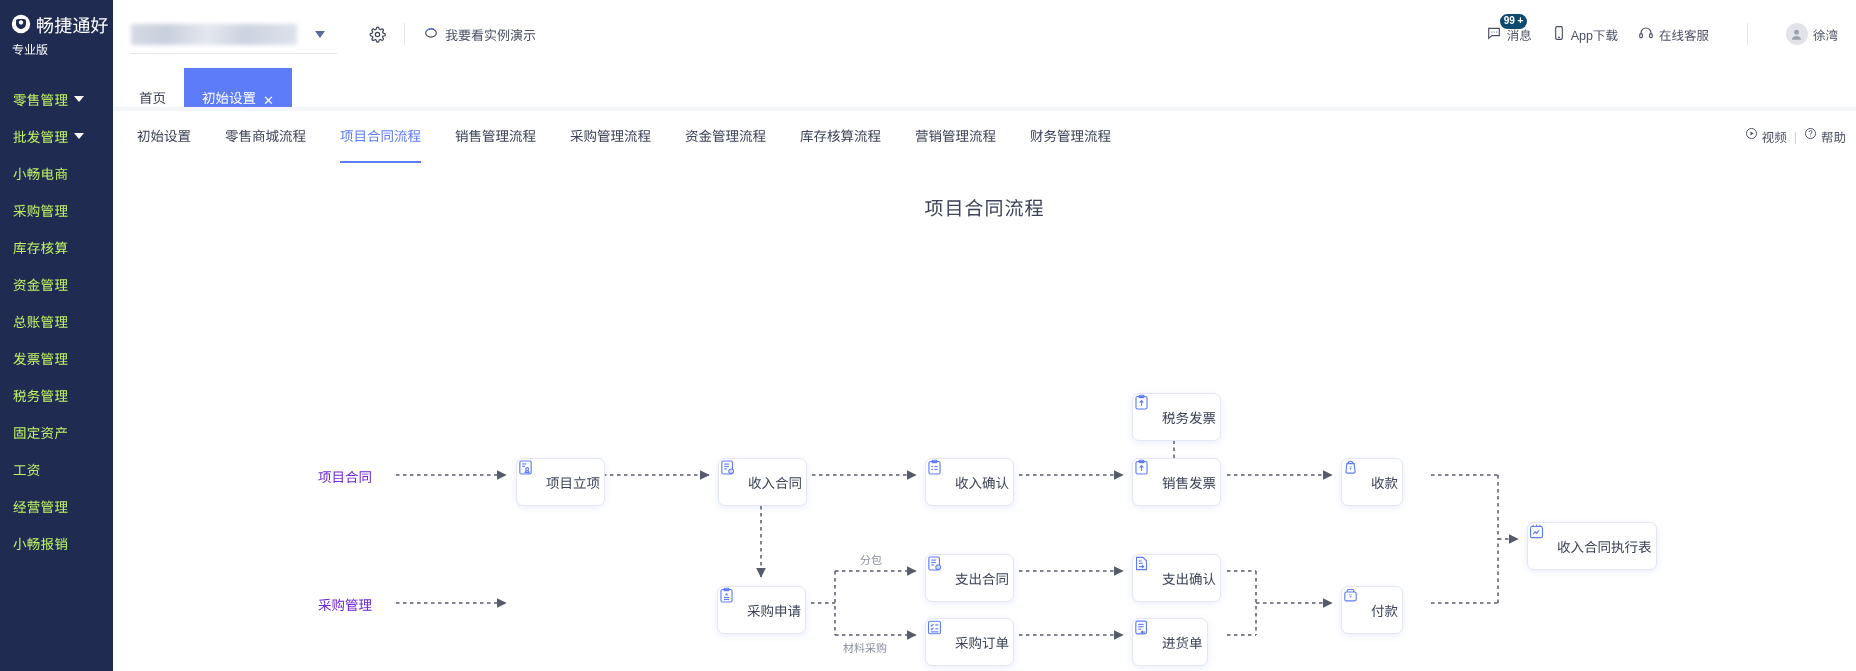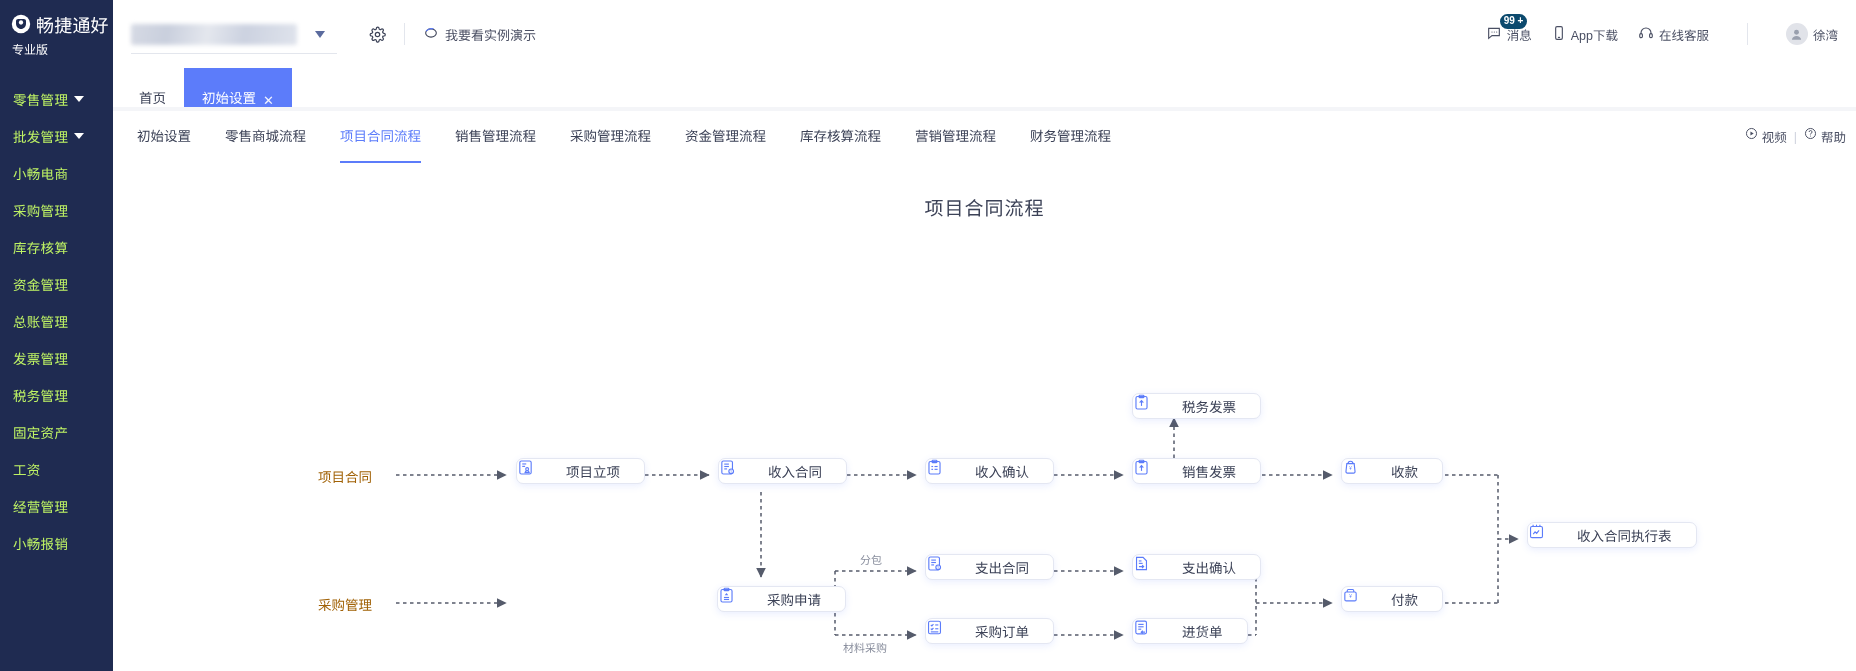--- a/index.html
+++ b/index.html
@@ -128,29 +128,29 @@
   .chart-title {
     text-align: center; font-size: 19px; color: #3c4257;
     margin-top: 30px; letter-spacing: 1px;
   }
 
   
   .canvas { position: absolute; left: 0; top: 0; width: 1743px; height: 560px; }
   .canvas svg { position: absolute; left: 0; top: 0; }
 
   .node {
-    position: absolute; height: 26px; background: #ffffff;
+    position: absolute; height: 48px; background: #ffffff;
     border: 1px solid #e4e7f2; border-radius: 7px;
     box-shadow: 0 2px 7px rgba(92,124,250,.13);
-    display: flex; align-items: center; gap: 8px; padding: 0 24px;
+    display: flex; align-items: center; gap: 8px; padding: 0 4px;
     font-size: 13.5px; color: #3c4257; white-space: nowrap; cursor: pointer;
   }
   .node .nicon { width: 17px; height: 17px; flex: 0 0 auto; display: block; }
   .rowlabel {
-    position: absolute; font-size: 13.5px; color: #a16207; white-space: nowrap;
+    position: absolute; font-size: 13.5px; color: #6d28d9; white-space: nowrap;
   }
   .edgelabel {
     position: absolute; font-size: 11px; color: #8a8f9e; white-space: nowrap;
   }
 </style>
 </head>
 <body>
 
 <div id="app">
 

